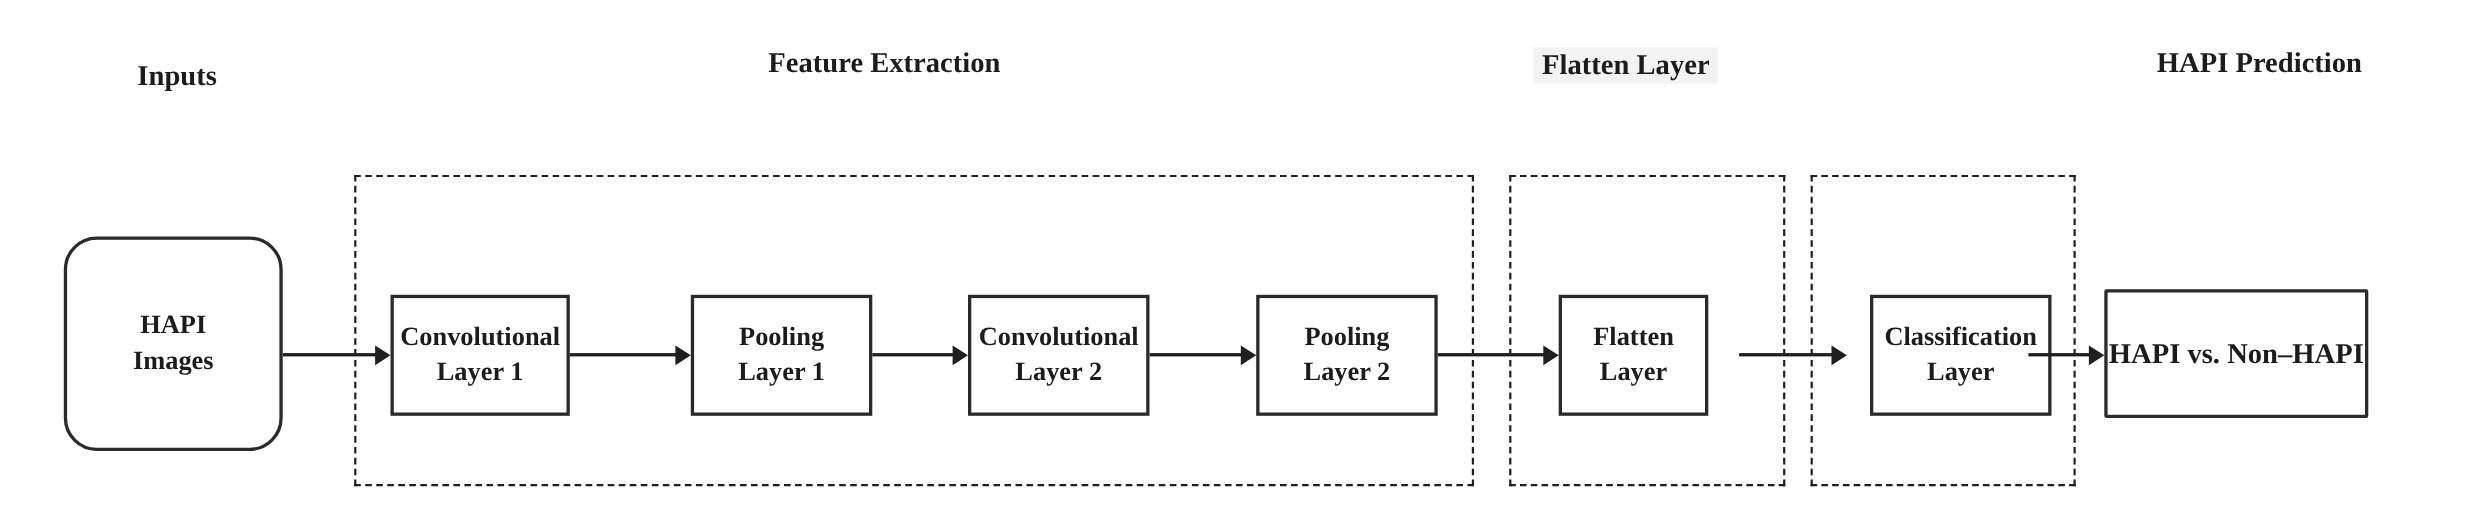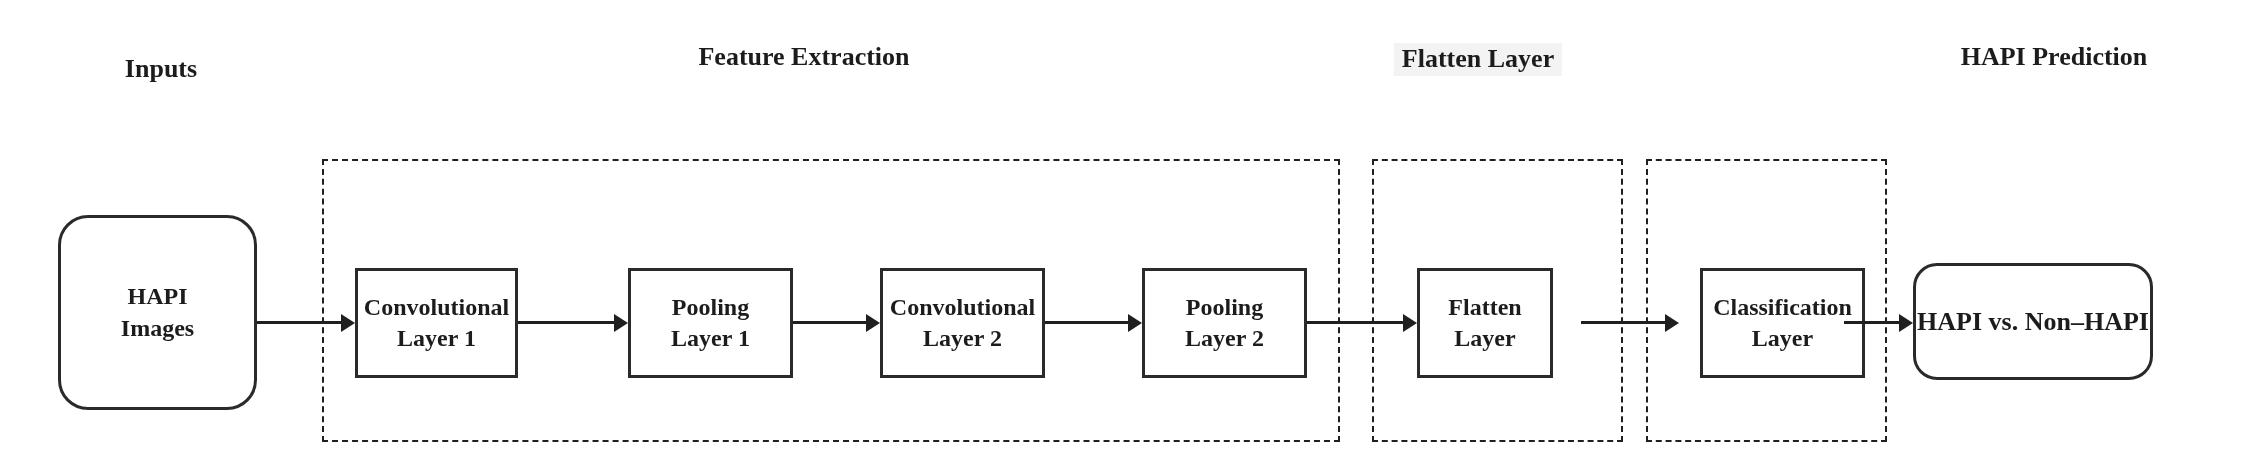--- a/index.html
+++ b/index.html
@@ -67,21 +67,21 @@
   .n-pool1 { left: 628px;  width: 165px; }
   .n-conv2 { left: 880px;  width: 165px; }
   .n-pool2 { left: 1142px; width: 165px; }
   .n-flat  { left: 1417px; width: 136px; }
   .n-class { left: 1679px; width: 165px; margin-left: 21px; }
   .n-out {
     left: 1913px;
     top: 263px;
     width: 240px;
     height: 117px;
-    border-radius: 24px;
+    border-radius: 2px;
     font-size: 26px;
     white-space: nowrap;
   }
 
   
   .arrow {
     position: absolute;
     top: 321px;
     height: 3px;
     background: #1f1f1f;

